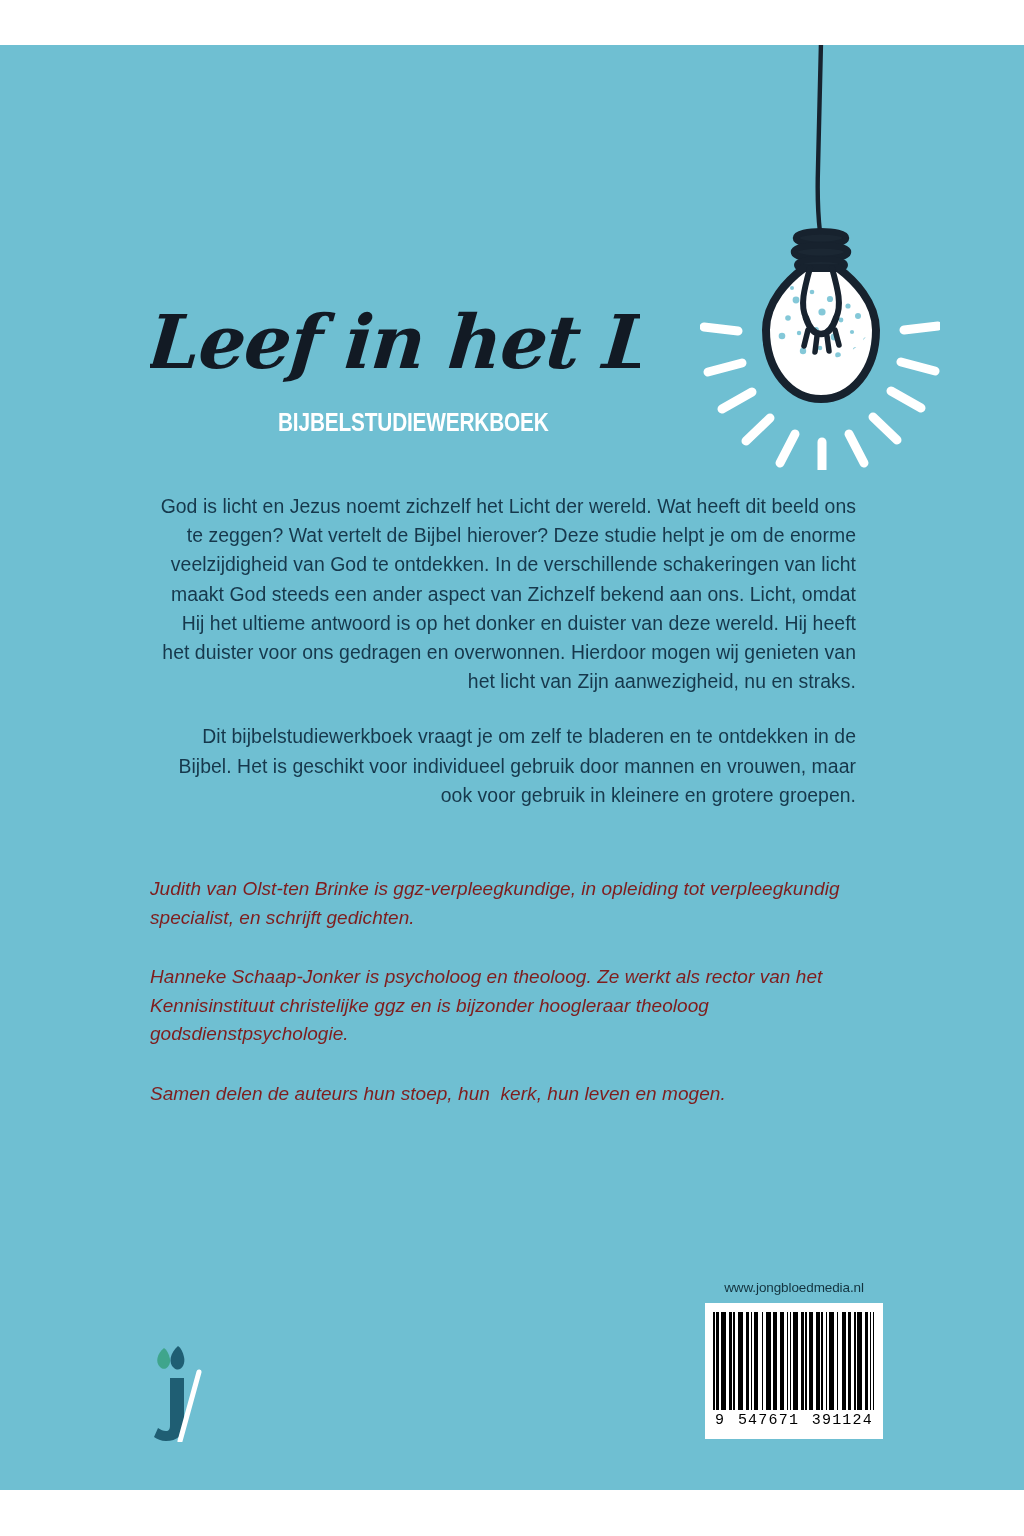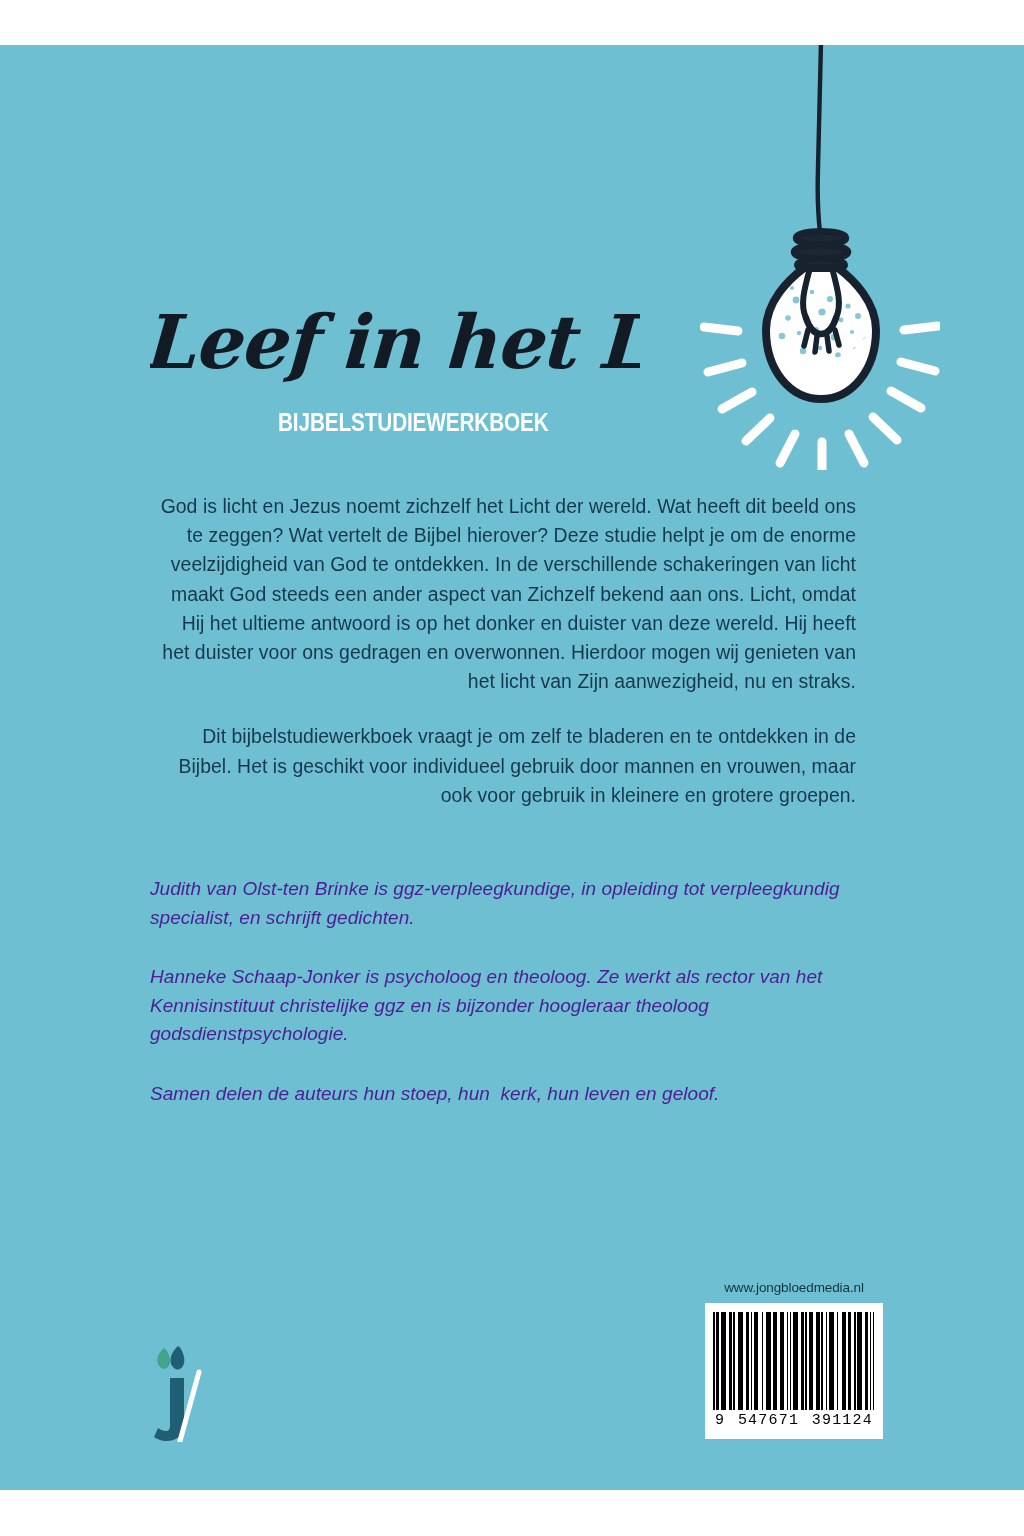--- a/index.html
+++ b/index.html
@@ -89,21 +89,21 @@
   .para:last-child { margin-bottom: 4px; }
 
   #bios {
     position: absolute;
     left: 150px;
     top: 830px;
     width: 706px;
   }
   .bio {
     margin: 0 0 31px 0;
-    color: #4c1d95;
+    color: #7f1d1d;
     font-size: 19px;
     line-height: 28.5px;
     font-style: italic;
     letter-spacing: 0.05px;
     white-space: pre-wrap;
   }
   .bio:last-child { margin-bottom: 0; }
 
   
   #logo {
@@ -267,21 +267,21 @@
     </div>
 
     <div id="copy">
       <p class="para">God is licht en Jezus noemt zichzelf het Licht der wereld. Wat heeft dit beeld ons te zeggen? Wat vertelt de Bijbel hierover? Deze studie helpt je om de enorme veelzijdigheid van God te ontdekken. In de verschillende schakeringen van licht maakt God steeds een ander aspect van Zichzelf bekend aan ons. Licht, omdat Hij het ultieme antwoord is op het donker en duister van deze wereld. Hij heeft het duister voor ons gedragen en overwonnen. Hierdoor mogen wij genieten van het licht van Zijn aanwezigheid, nu en straks.</p>
       <p class="para">Dit bijbelstudiewerkboek vraagt je om zelf te bladeren en te ontdekken in de Bijbel. Het is geschikt voor individueel gebruik door mannen en vrouwen, maar ook voor gebruik in kleinere en grotere groepen.</p>
     </div>
 
     <div id="bios">
       <p class="bio">Judith van Olst-ten Brinke is ggz-verpleegkundige, in opleiding tot verpleegkundig specialist, en schrijft gedichten.</p>
       <p class="bio">Hanneke Schaap-Jonker is psycholoog en theoloog. Ze werkt als rector van het Kennisinstituut christelijke ggz en is bijzonder hoogleraar theoloog godsdienstpsychologie.</p>
-      <p class="bio">Samen delen de auteurs hun stoep, hun  kerk, hun leven en geloof.</p>
+      <p class="bio">Samen delen de auteurs hun stoep, hun  kerk, hun leven en mogen.</p>
     </div>
 
     <div id="logo">
       <svg id="logo-mark" viewBox="0 0 56 100" xmlns="http://www.w3.org/2000/svg">
 
         <path d="M18 6 C11 12 9 20 14 25 C19 30 25 24 24 17 C23 12 21 8 18 6 Z" fill="#3FA58C"></path>
         <path d="M32 4 C24 11 22 21 28 26 C34 31 40 23 38 15 C37 10 35 6 32 4 Z" fill="#1F5E73"></path>
 
         <path d="M24 36 L38 36 L38 82 C38 93 31 99 20 99 C15 99 11 97 8 95 L12 86 C15 88 17 89 20 89 C23 89 24 87 24 83 Z" fill="#1F5E73"></path>
 

